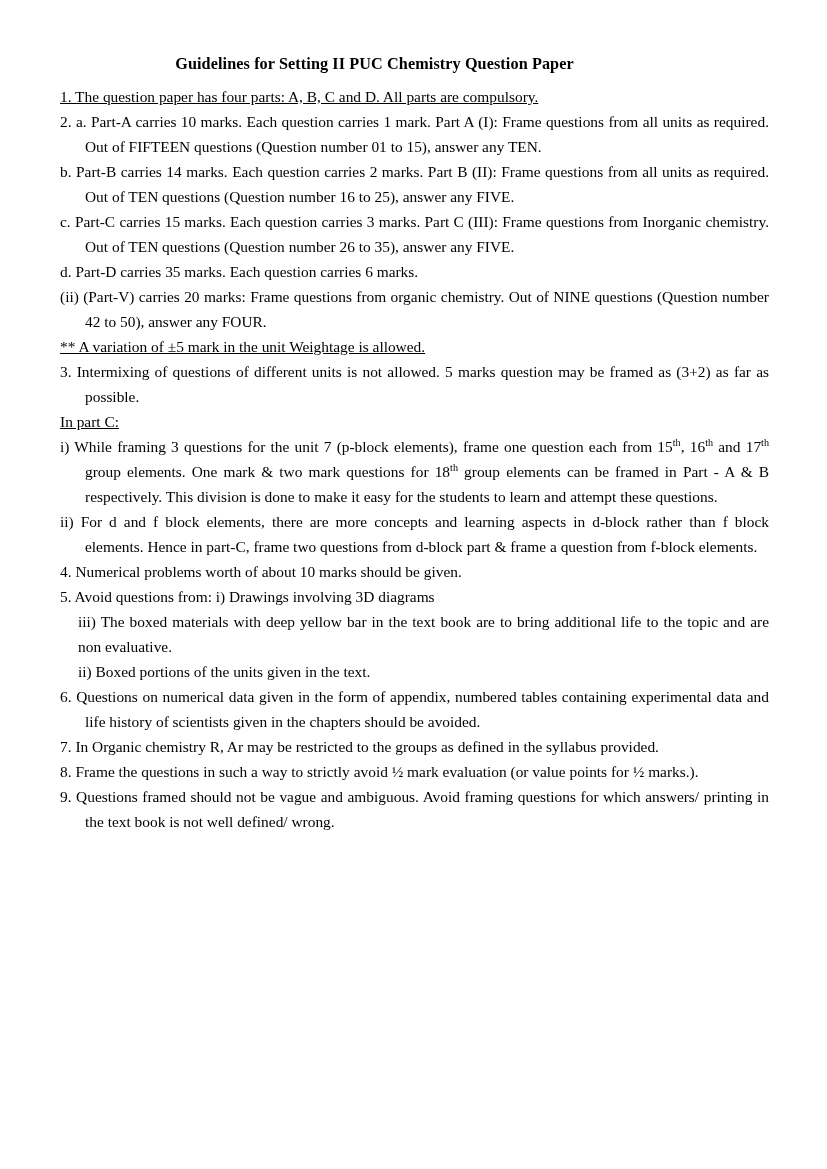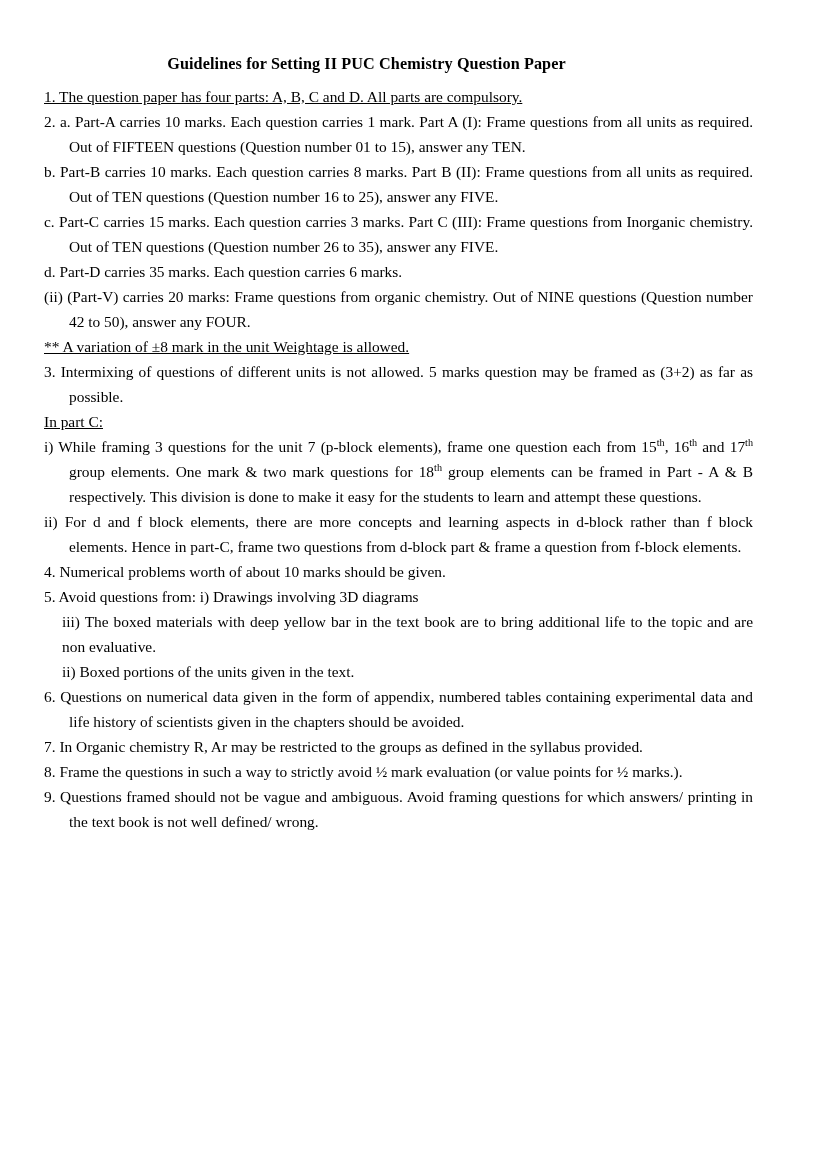--- a/index.html
+++ b/index.html
@@ -13,21 +13,21 @@
     font-family: "Liberation Serif", "DejaVu Serif", serif;
     color: #000000;
     overflow: hidden;
   }
   .page {
     position: relative;
     width: 748px;
     height: 1169px;
     background: #ffffff;
     box-sizing: border-box;
-    padding: 52px 59px 0 44px;
+    padding: 52px 59px 0 60px;
   }
   .doc-title {
     text-align: center;
     font-weight: bold;
     font-size: 16.2px;
     line-height: 25px;
     margin: 0 0 7px 0;
     letter-spacing: 0.1px;
   }
   .body-block {
@@ -76,30 +76,30 @@
 <div class="page">
 
   <h1 class="doc-title">Guidelines for Setting II PUC Chemistry Question Paper</h1>
 
   <div class="body-block">
 
     <p class="line hang-none"><span>1. The question paper has four parts: A, B, C and D. All parts are compulsory.</span></p>
 
     <p class="line hang"><span>2. a. Part-A carries 10 marks. Each question carries 1 mark. Part A (I): Frame questions from all units as required. </span><b>Out of FIFTEEN questions</b><span> (Question number 01 to 15), </span><b>answer any TEN.</b></p>
 
-    <p class="line hang"><span>b. Part-B carries 10 marks. Each question carries 8 marks. Part B (II): Frame questions from all units as required. </span><b>Out of TEN questions</b><span> (Question number 16 to 25), </span><b>answer any FIVE.</b></p>
+    <p class="line hang"><span>b. Part-B carries 14 marks. Each question carries 2 marks. Part B (II): Frame questions from all units as required. </span><b>Out of TEN questions</b><span> (Question number 16 to 25), </span><b>answer any FIVE.</b></p>
 
     <p class="line hang"><span>c. Part-C carries 15 marks. Each question carries 3 marks. Part C (III): Frame questions from Inorganic chemistry. </span><b>Out of TEN questions</b><span> (Question number 26 to 35), </span><b>answer any FIVE.</b></p>
 
     <p class="line hang"><span>d. Part-D carries 35 marks. Each question carries 6 marks.</span></p>
 
 
     <p class="line hang"><span>(ii) (Part-V) carries 20 marks: Frame questions from organic chemistry. </span><b>Out of NINE questions</b><span> (Question number 42 to 50), </span><b>answer any FOUR.</b></p>
 
-    <p class="line hang-none"><span>** A variation of ±8 mark in the unit Weightage is allowed.</span></p>
+    <p class="line hang-none"><span>** A variation of ±5 mark in the unit Weightage is allowed.</span></p>
 
     <p class="line hang"><span>3. Intermixing of questions of different units is not allowed. 5 marks question may be framed as (3+2) as far as possible.</span></p>
 
     <p class="line hang-none"><span>In part C:</span></p>
 
     <p class="line hang"><span>i) While framing 3 questions for the unit 7 (p-block elements), frame one question each from 15</span><sup>th</sup><span>, 16</span><sup>th</sup><span> and 17</span><sup>th</sup><span> group elements. </span><b>One mark &amp; two mark questions for 18</b><b><sup>th</sup></b><b> group elements can be framed in Part - A &amp; B respectively.</b><span> This division is done to make it easy for the students to learn and attempt these questions.</span></p>
 
     <p class="line hang"><span>ii) For d and f block elements, there are more concepts and learning aspects in d-block rather than f block elements. Hence in part-C, frame two questions from d-block part &amp; frame a question from f-block elements.</span></p>
 
     <p class="line hang"><span>4. Numerical problems worth of about 10 marks should be given.</span></p>

